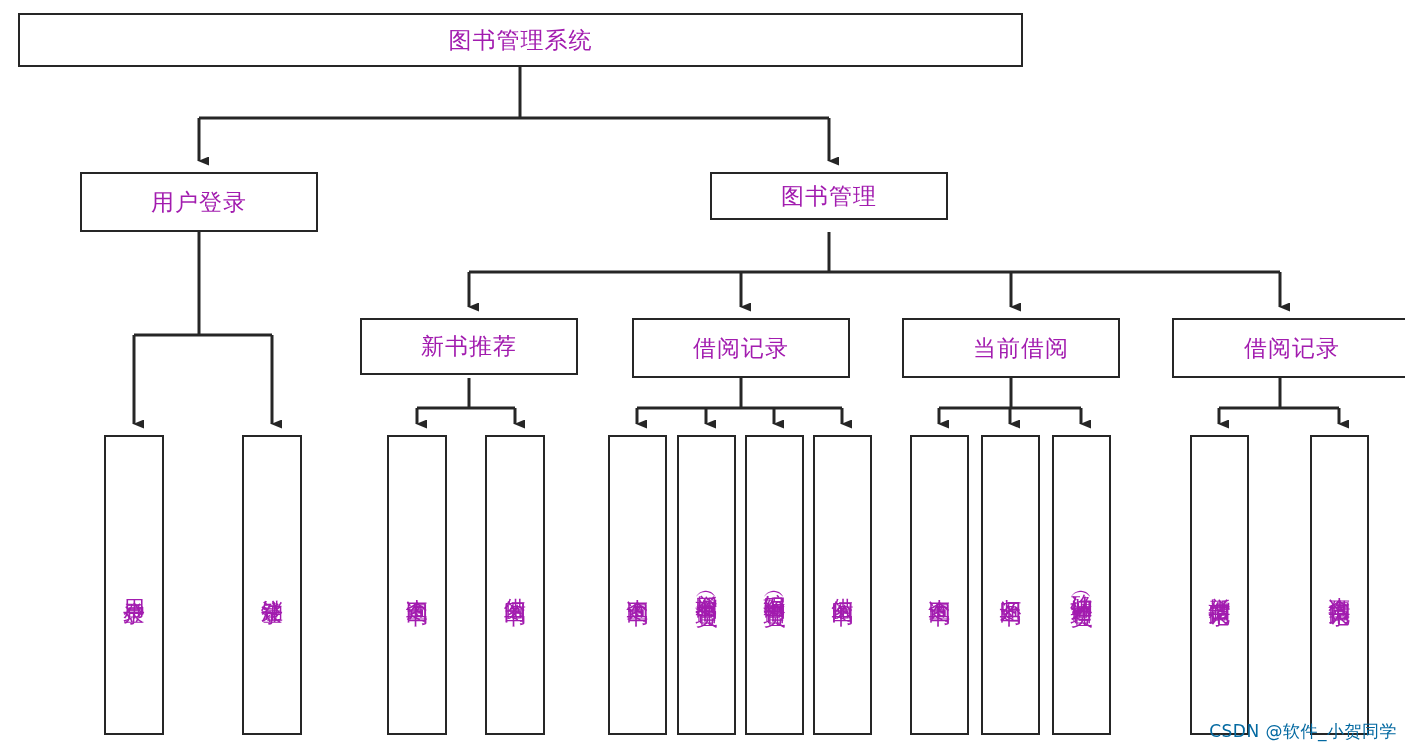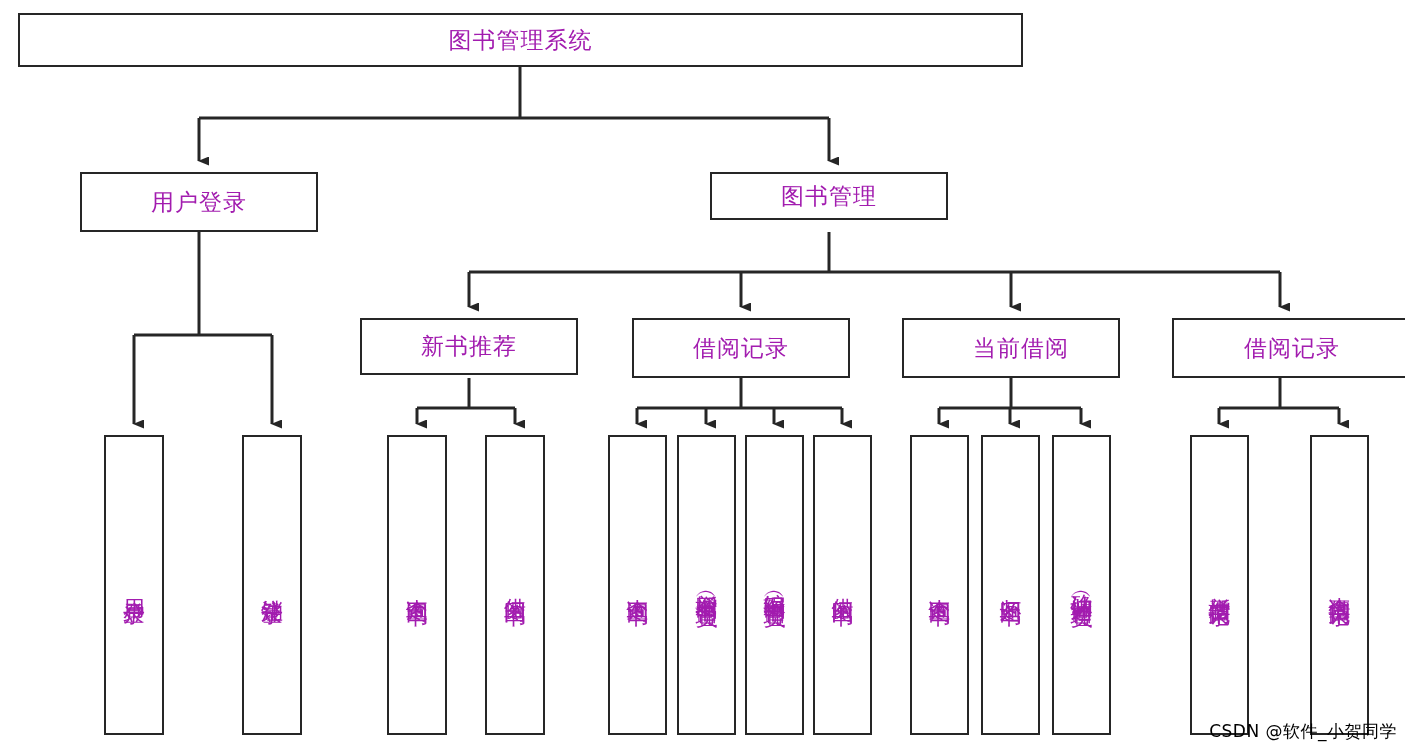--- a/index.html
+++ b/index.html
@@ -48,21 +48,21 @@
     text-align: center;
   }
   .node-label {
     display: block;
   }
   #watermark {
     position: absolute;
     right: 8px;
     bottom: 4px;
     font-size: 17px;
-    color: #000000;
+    color: #0369a1;
     letter-spacing: 0.5px;
     white-space: nowrap;
     user-select: none;
   }
 </style>
 </head>
 <body>
 
 <div id="canvas">
 

